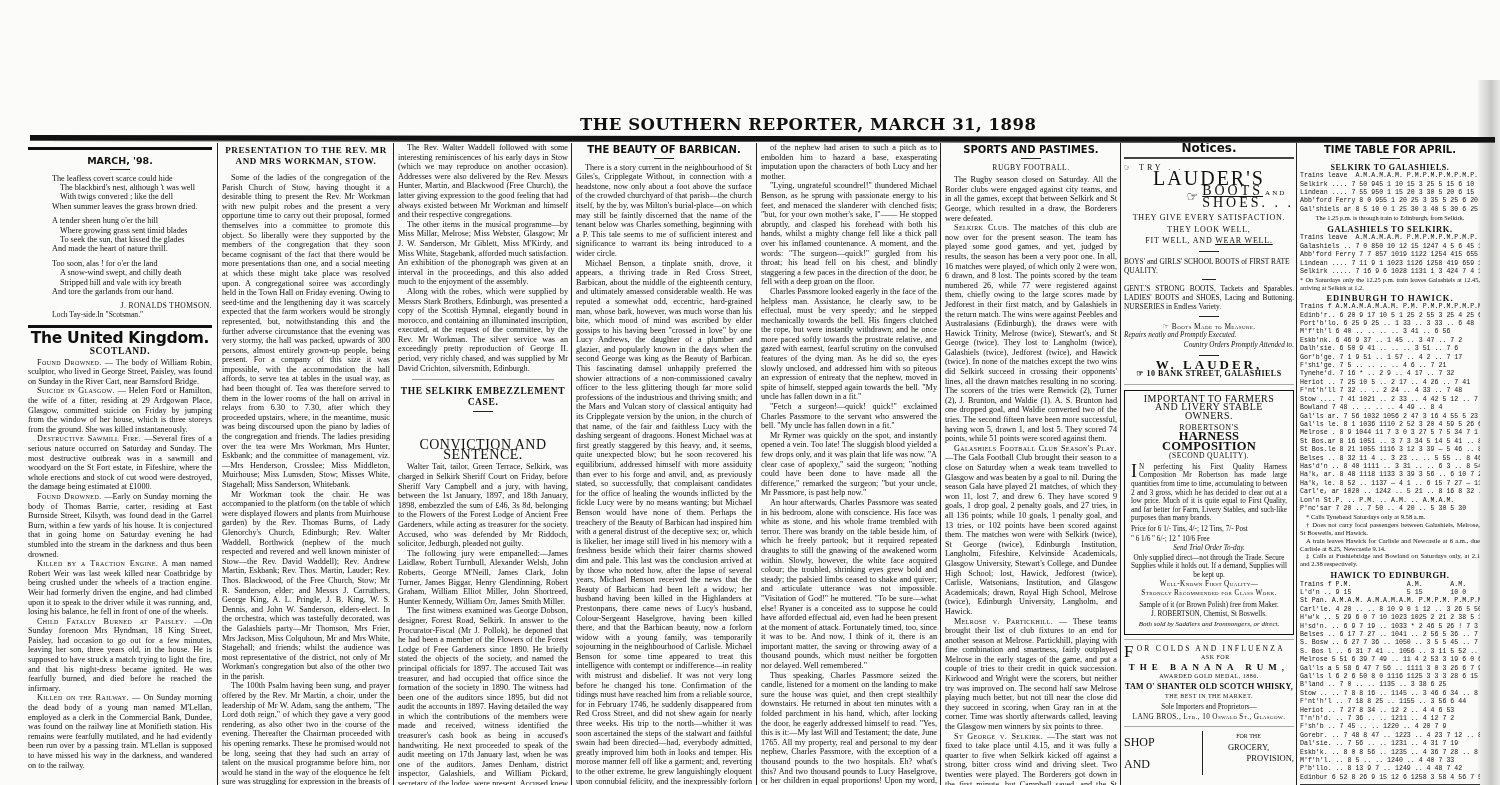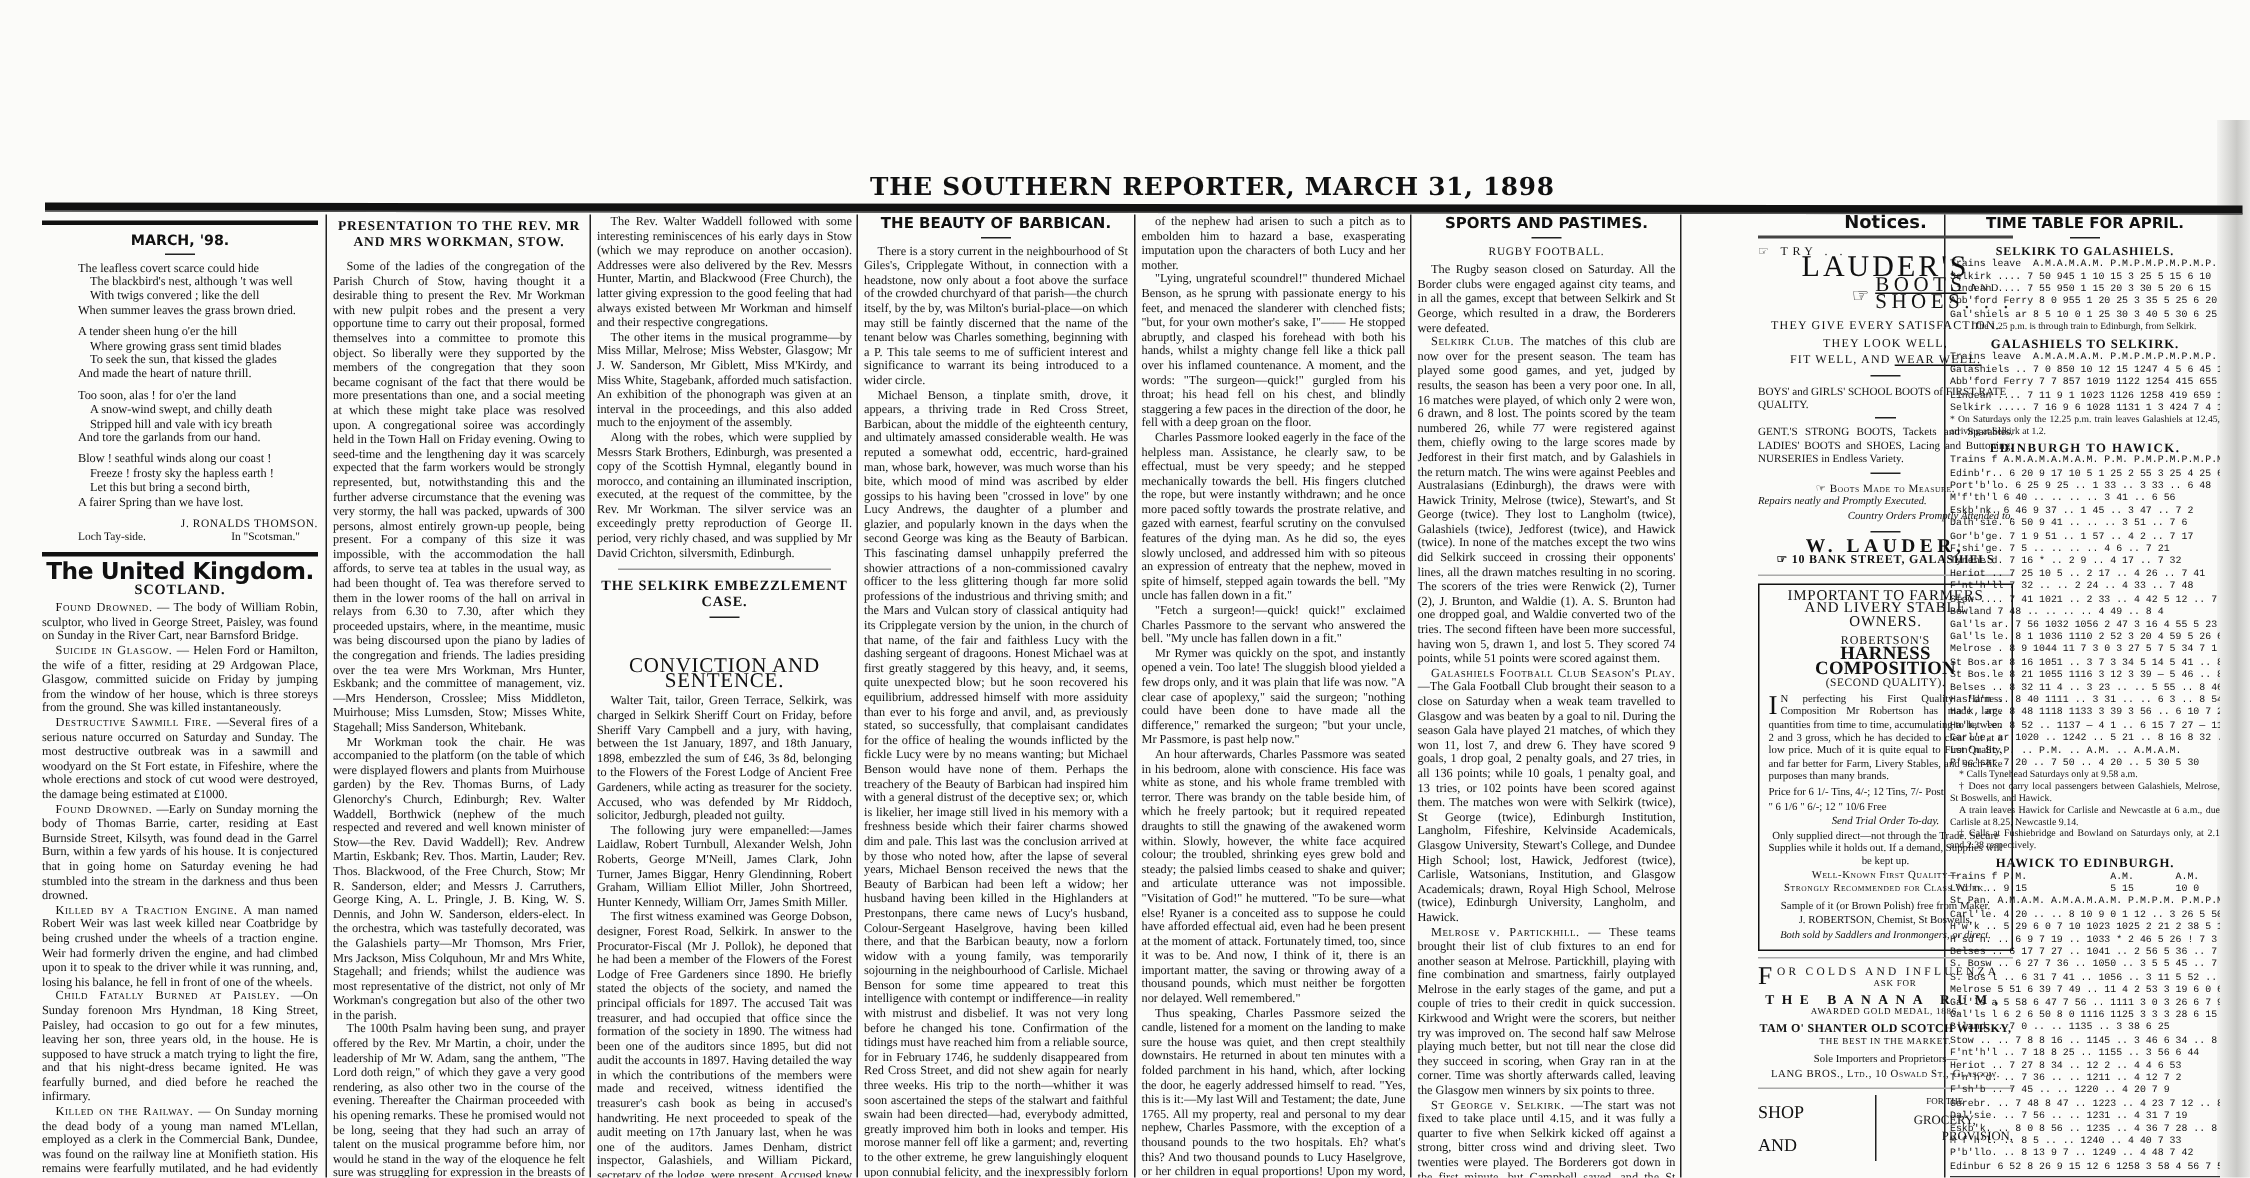--- a/index.html
+++ b/index.html
@@ -58,29 +58,23 @@
           <div class="l2">Where growing grass sent timid blades</div>
           <div class="l2">To seek the sun, that kissed the glades</div>
           <div>And made the heart of nature thrill.</div>
         </div>
         <div class="stanza">
           <div>Too soon, alas ! for o'er the land</div>
           <div class="l2">A snow-wind swept, and chilly death</div>
           <div class="l2">Stripped hill and vale with icy breath</div>
           <div>And tore the garlands from our hand.</div>
         </div>
-        <div class="stanza">
-          <div>Blow ! seathful winds along our coast !</div>
-          <div class="l2">Freeze ! frosty sky the hapless earth !</div>
-          <div class="l2">Let this but bring a second birth,</div>
-          <div>A fairer Spring than we have lost.</div>
-        </div>
       </div>
     <div style="text-align:right;font-size:7.6px;line-height:9px;" class="sc">J. RONALDS THOMSON.</div>
-    <div style="display:flex;justify-content:space-between;font-size:7.6px;line-height:9px;padding:0 12px 0 24px;">
+    <div style="display:flex;font-size:7.6px;line-height:9px;padding:0 12px 0 24px;">
       <span>Loch Tay-side.</span>
       <span>In "Scotsman."</span>
     </div>
     <div class="thick-rule" style="margin-top:6px;"></div>
     <div style="font-family:'DejaVu Sans',sans-serif;font-weight:bold;font-size:15.5px;text-align:center;margin:6px 0 3px;letter-spacing:-0.3px;">The United Kingdom.</div>
     <div class="h-serif" style="font-size:9.5px;margin-bottom:1px;">SCOTLAND.</div>
     <div id="col1-items">
         <p><span class="sc">Found Drowned.</span><span> — The body of William Robin, sculptor, who lived in George Street, Paisley, was found on Sunday in the River Cart, near Barnsford Bridge.</span></p>
         <p><span class="sc">Suicide in Glasgow.</span><span> — Helen Ford or Hamilton, the wife of a fitter, residing at 29 Ardgowan Place, Glasgow, committed suicide on Friday by jumping from the window of her house, which is three storeys from the ground. She was killed instantaneously.</span></p>
         <p><span class="sc">Destructive Sawmill Fire.</span><span> —Several fires of a serious nature occurred on Saturday and Sunday. The most destructive outbreak was in a sawmill and woodyard on the St Fort estate, in Fifeshire, where the whole erections and stock of cut wood were destroyed, the damage being estimated at £1000.</span></p>
@@ -144,21 +138,21 @@
     <div class="center" style="font-size:7.6px;letter-spacing:0.5px;margin:4px 0 3px;">RUGBY FOOTBALL.</div>
     <div id="col6-items">
         <p><span>The Rugby season closed on Saturday. All the Border clubs were engaged against city teams, and in all the games, except that between Selkirk and St George, which resulted in a draw, the Borderers were defeated.</span></p>
         <p><span class="sc">Selkirk Club.</span><span> The matches of this club are now over for the present season. The team has played some good games, and yet, judged by results, the season has been a very poor one. In all, 16 matches were played, of which only 2 were won, 6 drawn, and 8 lost. The points scored by the team numbered 26, while 77 were registered against them, chiefly owing to the large scores made by Jedforest in their first match, and by Galashiels in the return match. The wins were against Peebles and Australasians (Edinburgh), the draws were with Hawick Trinity, Melrose (twice), Stewart's, and St George (twice). They lost to Langholm (twice), Galashiels (twice), Jedforest (twice), and Hawick (twice). In none of the matches except the two wins did Selkirk succeed in crossing their opponents' lines, all the drawn matches resulting in no scoring. The scorers of the tries were Renwick (2), Turner (2), J. Brunton, and Waldie (1). A. S. Brunton had one dropped goal, and Waldie converted two of the tries. The second fifteen have been more successful, having won 5, drawn 1, and lost 5. They scored 74 points, while 51 points were scored against them.</span></p>
         <p><span class="sc">Galashiels Football Club Season's Play.</span><span> —The Gala Football Club brought their season to a close on Saturday when a weak team travelled to Glasgow and was beaten by a goal to nil. During the season Gala have played 21 matches, of which they won 11, lost 7, and drew 6. They have scored 9 goals, 1 drop goal, 2 penalty goals, and 27 tries, in all 136 points; while 10 goals, 1 penalty goal, and 13 tries, or 102 points have been scored against them. The matches won were with Selkirk (twice), St George (twice), Edinburgh Institution, Langholm, Fifeshire, Kelvinside Academicals, Glasgow University, Stewart's College, and Dundee High School; lost, Hawick, Jedforest (twice), Carlisle, Watsonians, Institution, and Glasgow Academicals; drawn, Royal High School, Melrose (twice), Edinburgh University, Langholm, and Hawick.</span></p>
         <p><span class="sc">Melrose v. Partickhill.</span><span> — These teams brought their list of club fixtures to an end for another season at Melrose. Partickhill, playing with fine combination and smartness, fairly outplayed Melrose in the early stages of the game, and put a couple of tries to their credit in quick succession. Kirkwood and Wright were the scorers, but neither try was improved on. The second half saw Melrose playing much better, but not till near the close did they succeed in scoring, when Gray ran in at the corner. Time was shortly afterwards called, leaving the Glasgow men winners by six points to three.</span></p>
         <p><span class="sc">St George v. Selkirk.</span><span> —The start was not fixed to take place until 4.15, and it was fully a quarter to five when Selkirk kicked off against a strong, bitter cross wind and driving sleet. Two twenties were played. The Borderers got down in the first minute, but Campbell saved, and the St George worked their way back to the centre, where stiff but uneventful mauling was the order of the day for the next ten minutes, the backs meanwhile having a bad time of it. The St George had slightly the better of the argument until just before the interval, when the visitors got dangerous; but W. Little relieved with a smart breakaway. The half-time arrived with no scoring. On resuming, the St George pressed at first, but being driven back, play was evenly contested in mid-field until just on the close, when the St George, putting on a stiff pressure, forced Selkirk to touch down. An evenly contested game ended in a draw—no scoring.</span></p>
       </div>
   </div>
 
-  <div class="col" style="left:1172px;width:170px;text-align:center;">
+  <div class="col" style="left:1124px;width:170px;text-align:center;">
     <div class="h-sans" style="font-size:12px;margin:1px 0 3px;">Notices.</div>
     <div style="height:2px;background:#444;margin:0 0 4px;"></div>
     <div style="text-align:left;font-size:8px;letter-spacing:3px;">
       <span>☞</span>
       <span>TRY . .</span>
     </div>
     <div style="font-size:20px;letter-spacing:2px;margin:2px 0 2px;">LAUDER'S</div>
     <div style="display:flex;align-items:center;justify-content:flex-end;gap:4px;">
       <span style="font-size:13px;">☞</span>
       <div style="text-align:left;">

